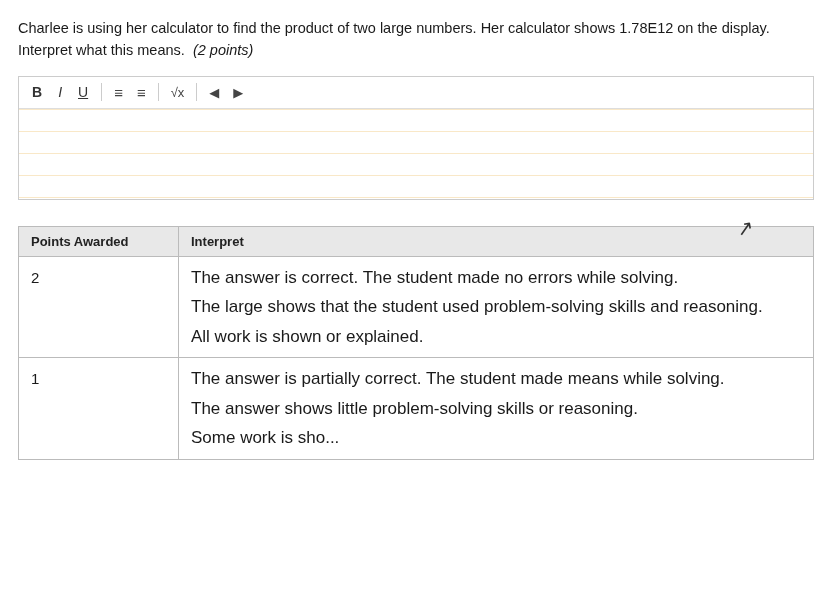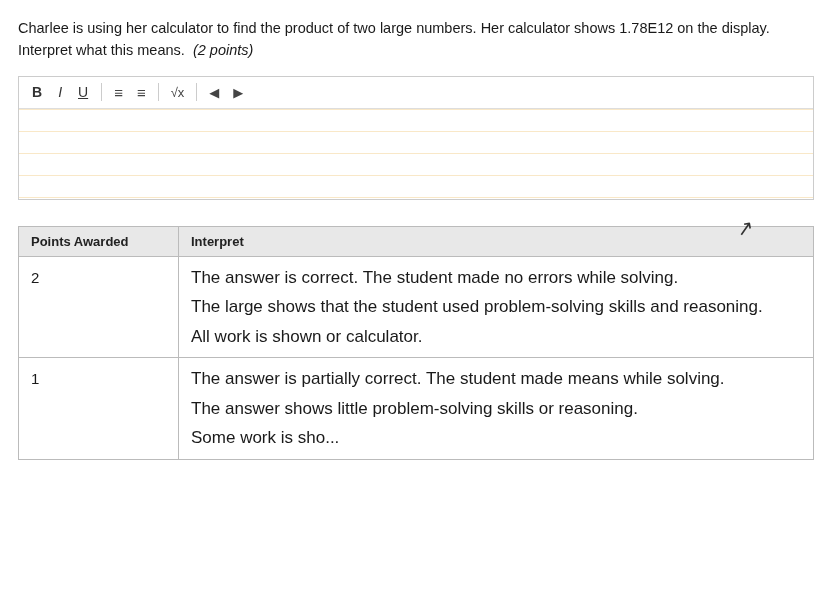--- a/index.html
+++ b/index.html
@@ -191,21 +191,21 @@
           <th class="col-points">Points Awarded</th>
           <th class="col-criteria">Interpret</th>
         </tr>
       </thead>
       <tbody id="rubric-body">
       <tr>
             <td class="points-cell">2</td>
             <td>
               <span class="criteria-line">The answer is correct. The student made no errors while solving.</span>
               <span class="criteria-line">The large shows that the student used problem-solving skills and reasoning.</span>
-              <span class="criteria-line">All work is shown or calculator.</span>
+              <span class="criteria-line">All work is shown or explained.</span>
             </td>
           </tr>
           <tr>
             <td class="points-cell">1</td>
             <td>
               <span class="criteria-line">The answer is partially correct. The student made means while solving.</span>
               <span class="criteria-line">The answer shows little problem-solving skills or reasoning.</span>
               <span class="criteria-line">Some work is sho...</span>
             </td>
           </tr>

